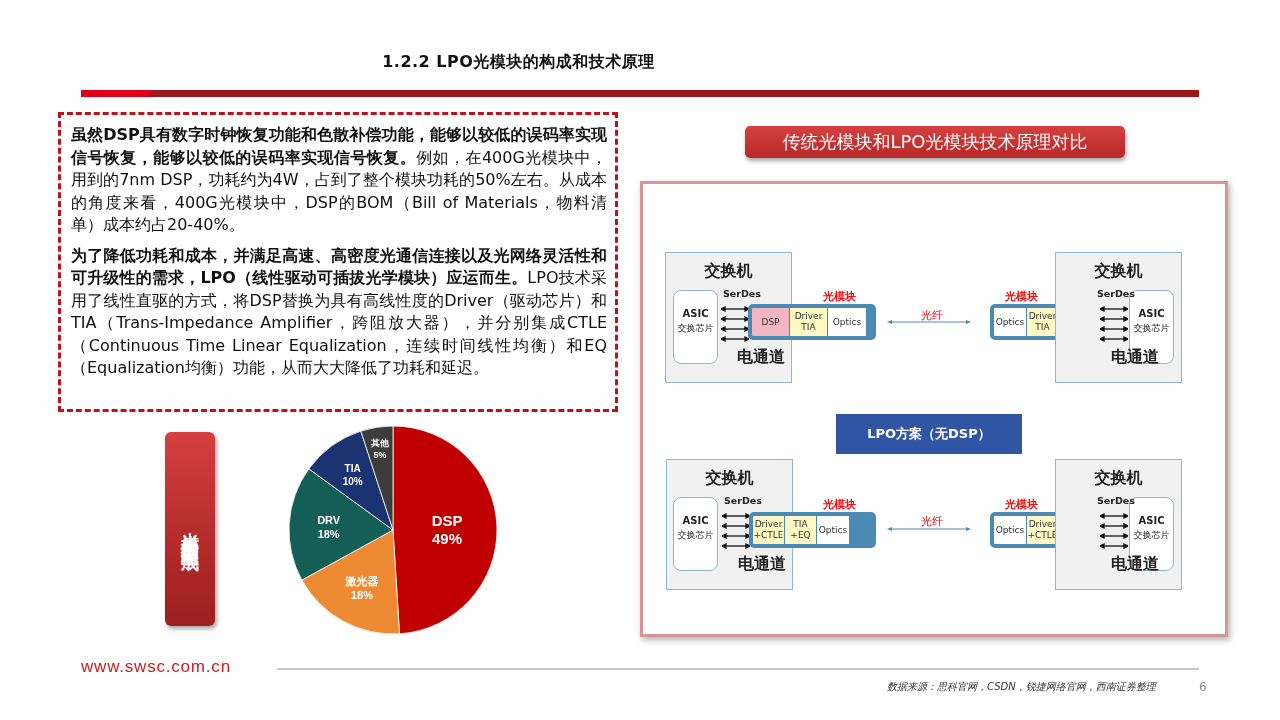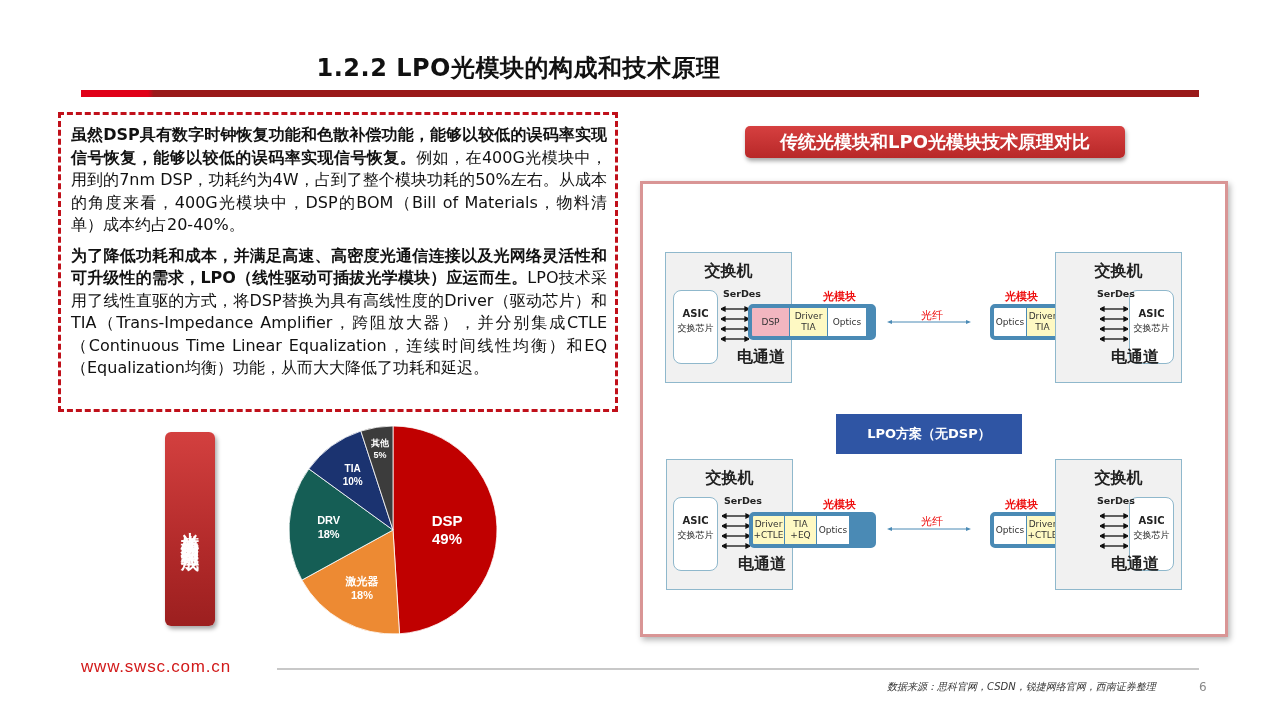--- a/index.html
+++ b/index.html
@@ -1,21 +1,21 @@
 <!DOCTYPE html>
 <html><head>
 <meta charset="utf-8">
 <style>
   * { box-sizing: border-box; margin: 0; padding: 0; }
   html, body { width: 1280px; height: 720px; background: #ffffff; overflow: hidden; }
   body { position: relative; font-family: "DejaVu Sans", "Liberation Sans", sans-serif; color: #000; }
 
   .page-title {
     position: absolute; left: 0; top: 52px; width: 1037px; text-align: center;
-    font-size: 24px; font-weight: bold; color: #111; letter-spacing: 0.5px;
+    font-size: 16px; font-weight: bold; color: #111; letter-spacing: 0.5px;
   }
   .title-rule {
     position: absolute; left: 81px; top: 90px; width: 1118px; height: 7px;
     background: linear-gradient(90deg, #e00018 0%, #e00018 6%, #9a1a1a 6.5%, #9a1a1a 100%);
   }
 
   .text-box {
     position: absolute; left: 58px; top: 112px; width: 560px; height: 300px;
     border: 3px dashed #c0101a; padding: 9px 8px 6px 10px;
   }
@@ -38,21 +38,21 @@
   }
 
   .pie-wrap { position: absolute; left: 285px; top: 423px; width: 220px; height: 220px; }
   .pie-wrap svg text { font-family: "Liberation Sans", sans-serif; font-weight: bold; fill: #fff; }
 
   .section-banner {
     position: absolute; left: 745px; top: 126px; width: 380px; height: 32px;
     border-radius: 5px;
     background: linear-gradient(180deg, #d64040 0%, #b82828 100%);
     box-shadow: 1px 3px 4px rgba(0,0,0,0.35);
-    color: #fff; font-size: 18px; font-weight: bold; text-align: center; line-height: 32px;
+    color: #fff; font-size: 18px; font-weight: normal; text-align: center; line-height: 32px;
   }
 
   .diagram-frame {
     position: absolute; left: 640px; top: 181px; width: 588px; height: 456px;
     border: 3px solid #d99595; background: #fff;
     box-shadow: 2px 3px 6px rgba(0,0,0,0.3);
   }
 
   .scheme-title {
     position: absolute; width: 186px; height: 40px; background: #2f55a4;

